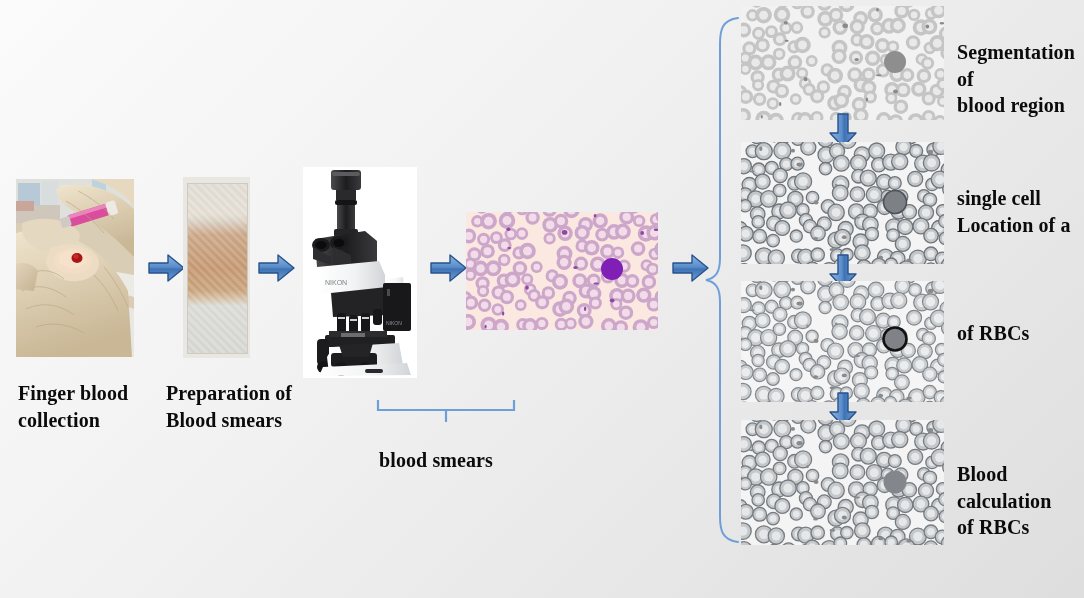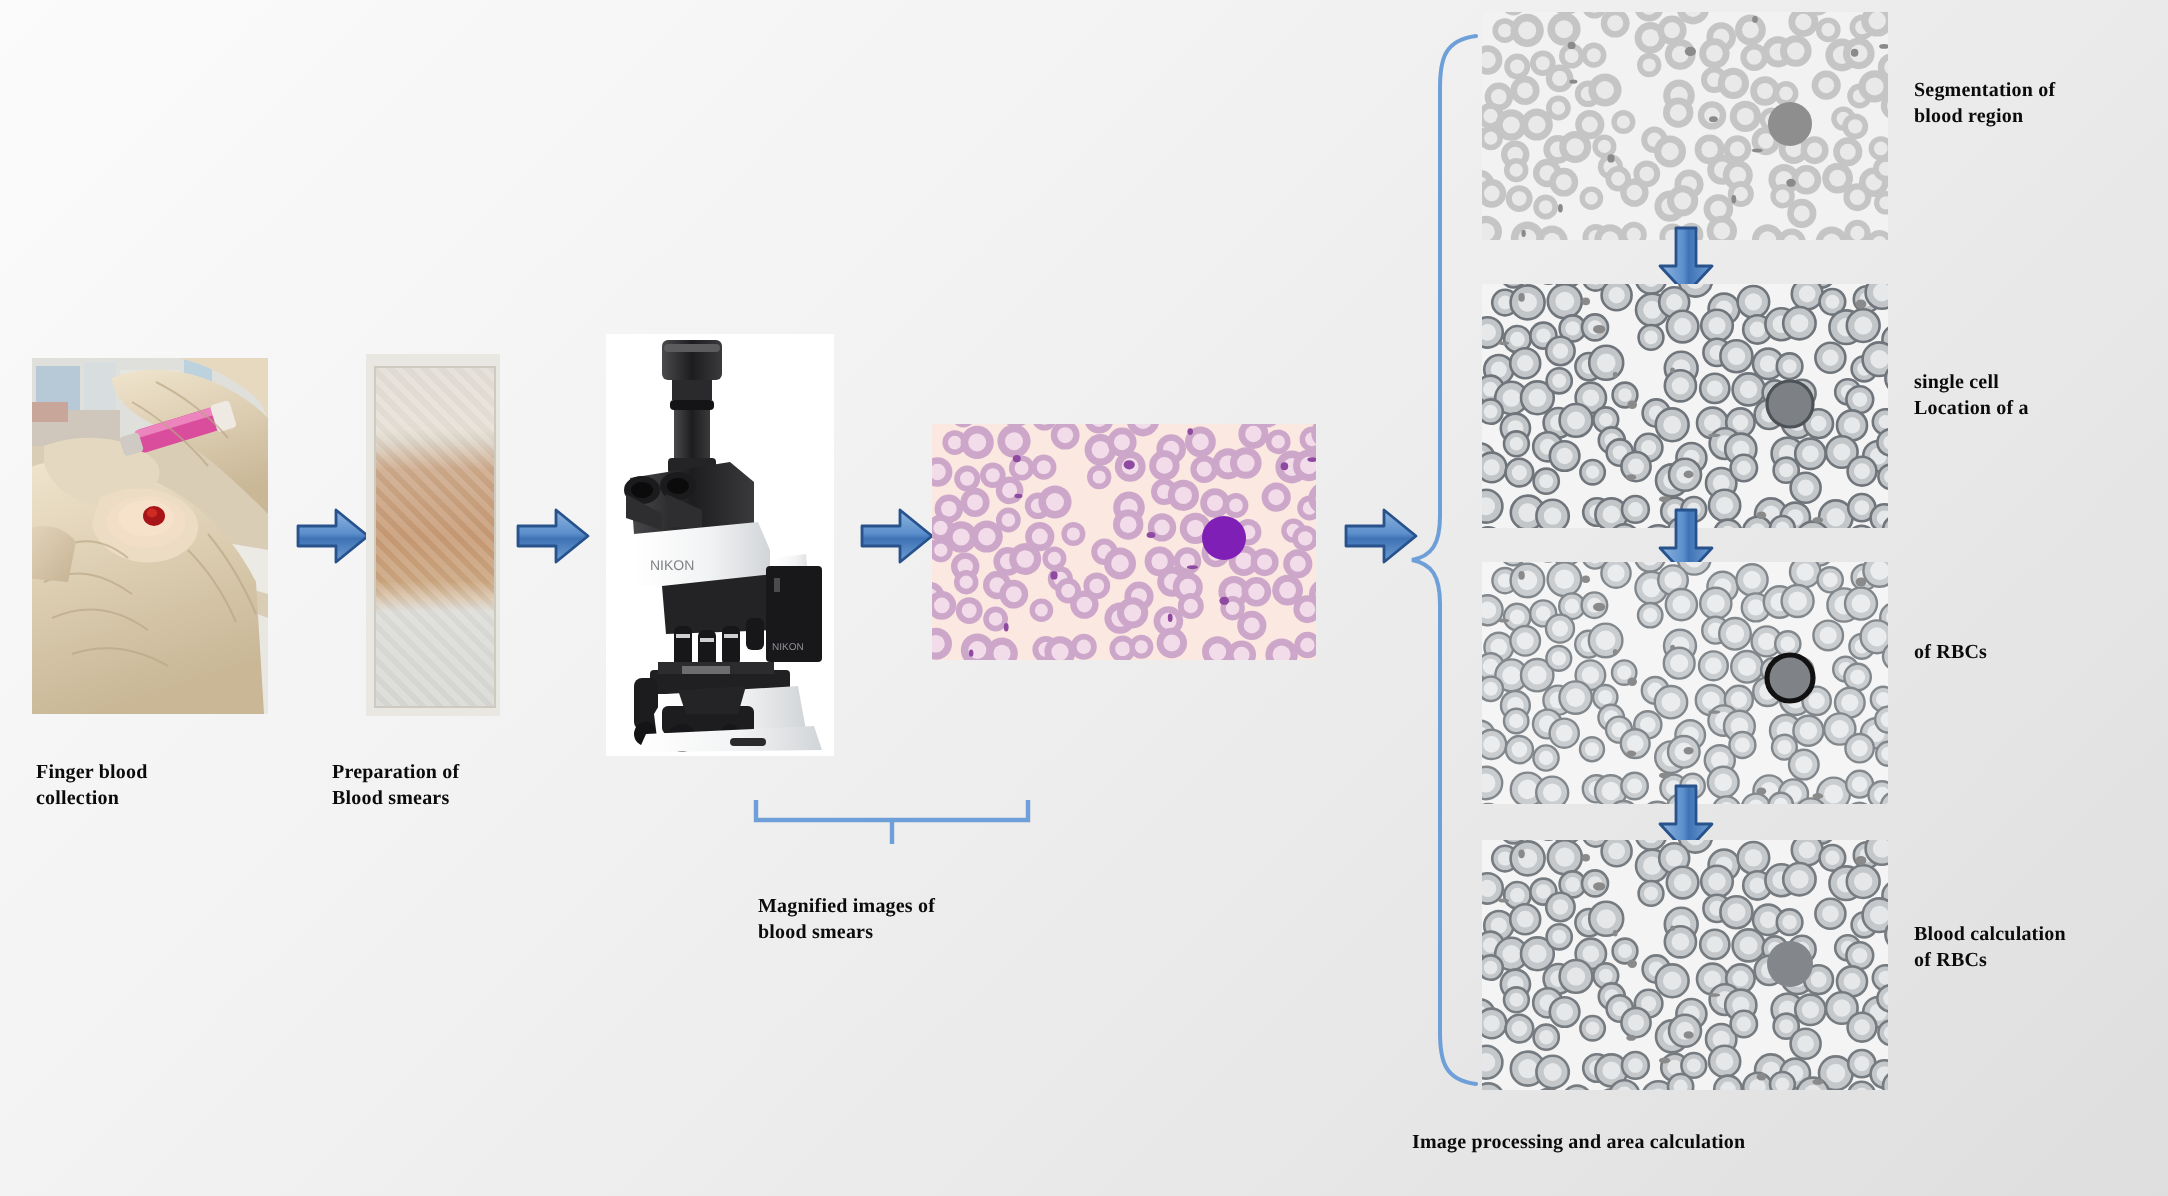--- a/index.html
+++ b/index.html
@@ -7,21 +7,21 @@
     width:1084px;height:598px;overflow:hidden;
     font-family:"Liberation Serif", serif;
     background:linear-gradient(135deg,#fbfbfb 0%,#f2f2f2 38%,#e8e8e8 70%,#dedede 100%);
     position:relative;
   }
   .stage{position:absolute;left:0;top:0;width:1084px;height:598px;}
   .abs{position:absolute;}
 
   .caption{
     font-family:"Liberation Serif", serif;
-    font-weight:bold;font-size:10px;color:#0b0b0b;line-height:1.33;
+    font-weight:bold;font-size:20px;color:#0b0b0b;line-height:1.33;
     letter-spacing:.1px;
   }
 
   
   .photo{position:absolute;overflow:hidden;background:#ddd;}
 
   
   .finger{background:#cdbda8;}
 
   
@@ -763,21 +763,20 @@
   </div>
 
   <div class="brace" style="left:376px;top:398px;">
     <svg width="140" height="26" viewBox="0 0 140 26">
       <path d="M2 2 L2 12 L138 12 L138 2" fill="none" stroke="#6f9fd8" stroke-width="2.2"></path>
       <path d="M70 12 L70 24" fill="none" stroke="#6f9fd8" stroke-width="2.2"></path>
     </svg>
   </div>
 
   <div class="caption abs" style="left:379px;top:447px;width:220px;">
-    <div>Magnified images of</div>
     <div>blood smears</div>
   </div>
 
   <div class="arrow-r" style="left:672px;top:253px;">
     <svg width="38" height="30" viewBox="0 0 38 30">
       <path d="M1 10 L20 10 L20 2 L36 15 L20 28 L20 20 L1 20 Z" fill="url(#arrB)" stroke="#27528c" stroke-width="1.4" stroke-linejoin="round"></path>
     </svg>
   </div>
 
   <div class="brace" style="left:704px;top:16px;">
@@ -3100,17 +3099,14 @@
         <g>
           <circle cx="154" cy="62" r="11.5" fill="#83878b"></circle>
         </g>
       </svg>
   </div>
   <div class="caption abs" style="left:957px;top:461px;width:127px;">
     <div>Blood calculation</div>
     <div>of RBCs</div>
   </div>
 
-  <div class="caption abs" style="left:706px;top:565px;width:340px;">
-    <div>Image processing and area calculation</div>
-  </div>
 
 </div>
 
 </body></html>

